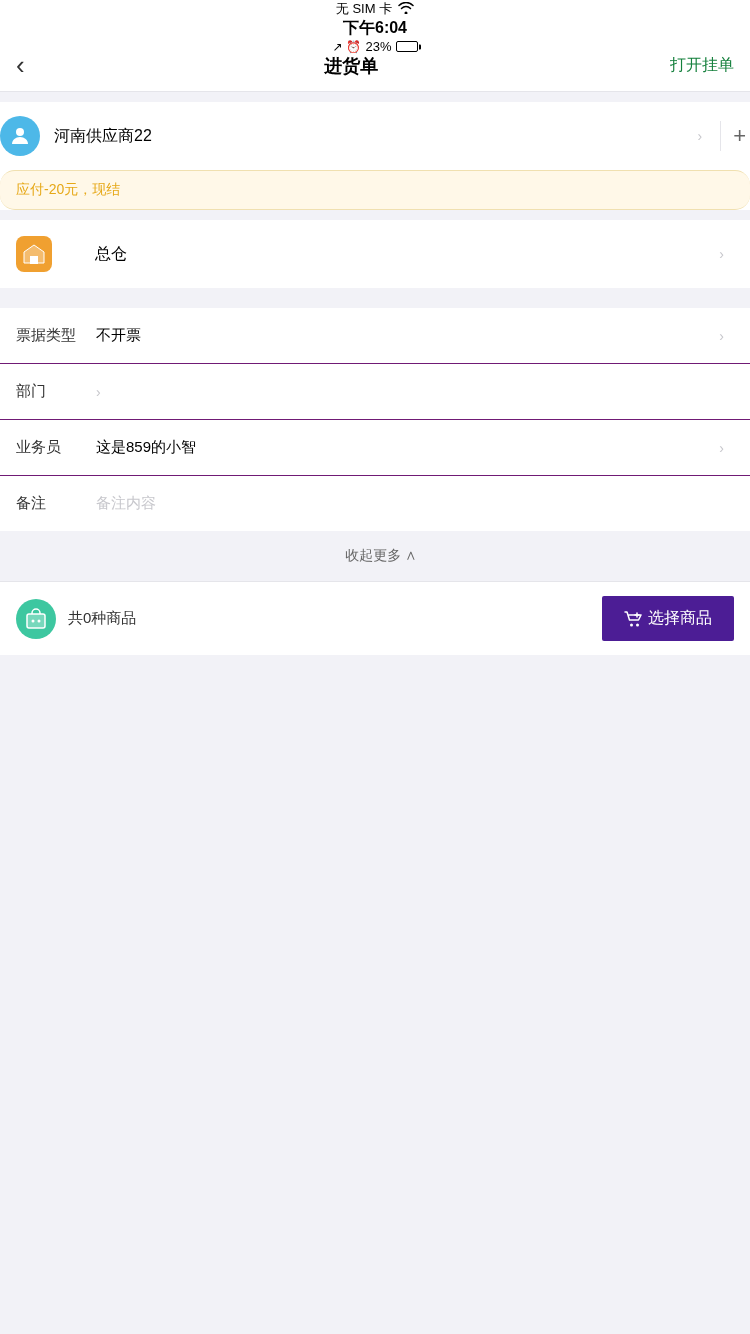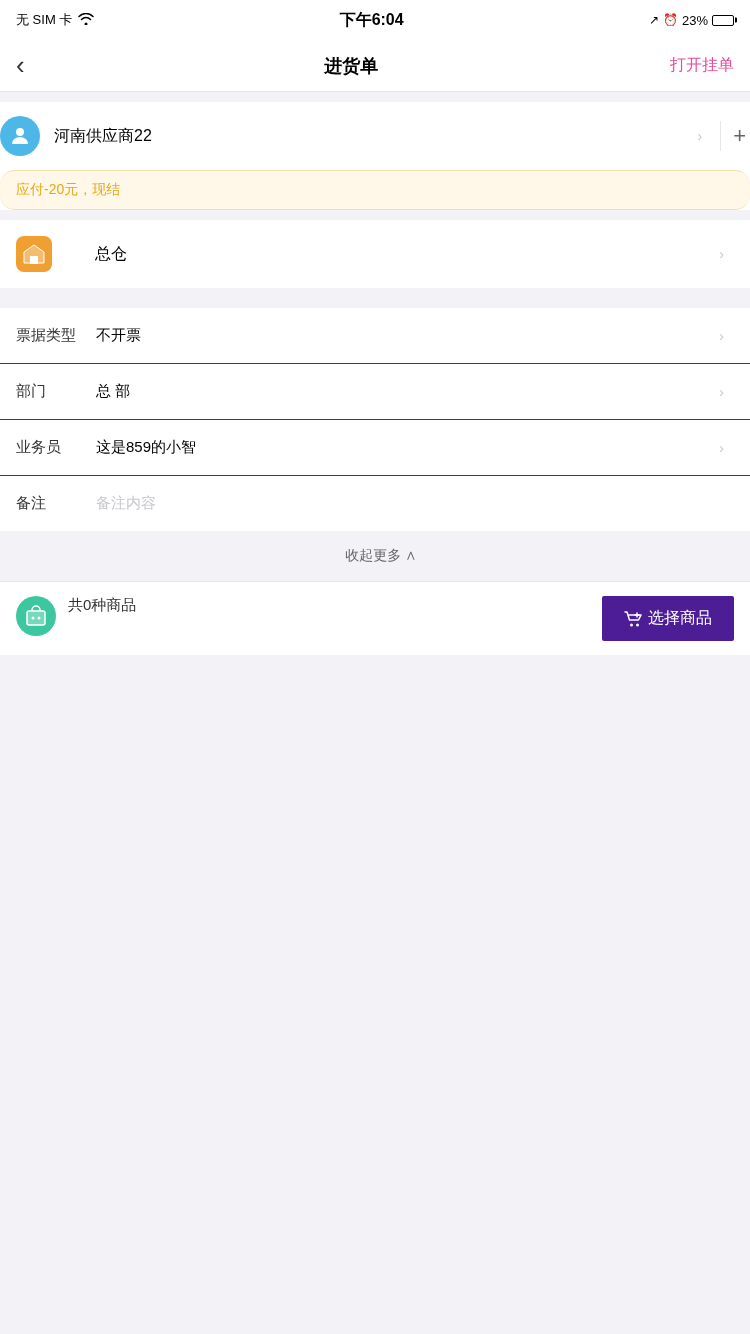--- a/index.html
+++ b/index.html
@@ -15,20 +15,21 @@
     
     .status-bar {
       background: #fff;
       height: 40px;
       display: flex;
       align-items: center;
       justify-content: space-between;
       padding: 0 16px;
       font-size: 14px;
       color: #000;
+      flex-direction: column;
     }
     .status-left { display: flex; align-items: center; gap: 6px; font-size: 13px; }
     .status-center { font-size: 16px; font-weight: 600; }
     .status-right { display: flex; align-items: center; gap: 4px; font-size: 13px; }
     .battery-box {
       width: 22px; height: 11px; border: 1.5px solid #000; border-radius: 2px; position: relative; display: inline-block;
     }
     .battery-box::after {
       content: ''; position: absolute; right: -4px; top: 50%; transform: translateY(-50%);
       width: 2px; height: 5px; background: #000; border-radius: 0 1px 1px 0;
@@ -53,21 +54,21 @@
       cursor: pointer;
       padding: 8px 8px 8px 0;
     }
     .nav-title {
       font-size: 18px;
       font-weight: 600;
       color: #000;
     }
     .nav-action {
       font-size: 16px;
-      color: #ec4899;
+      color: #15803d;
       cursor: pointer;
     }
 
     
     .section-gap {
       height: 10px;
       background: #f2f2f7;
     }
 
     
@@ -184,20 +185,21 @@
     }
     .collapse-text {
       font-size: 14px;
       color: #666;
     }
 
     
     .bottom-bar {
       background: #fff;
       display: flex;
+      align-items: center;
       padding: 14px 16px;
       margin-top: 0;
       border-top: 1px solid #e5e5ea;
     }
     .product-icon {
       width: 40px; height: 40px; border-radius: 50%; background: #3dc7a0;
       display: flex; align-items: center; justify-content: center;
       margin-right: 12px; flex-shrink: 0;
       font-size: 18px;
     }
@@ -294,21 +296,20 @@
 <div class="form-section">
 
   <div class="form-row">
     <span class="form-label">票据类型</span>
     <span class="form-value">不开票</span>
     <span class="chevron-icon">›</span>
   </div>
 
   <div class="form-row">
     <span class="form-label">部门</span>
-    <span class="form-value">总 部</span>
     <span class="chevron-icon">›</span>
   </div>
 
   <div class="form-row">
     <span class="form-label">业务员</span>
     <span class="form-value">这是859的小智</span>
     <span class="chevron-icon">›</span>
   </div>
 
   <div class="form-row">

